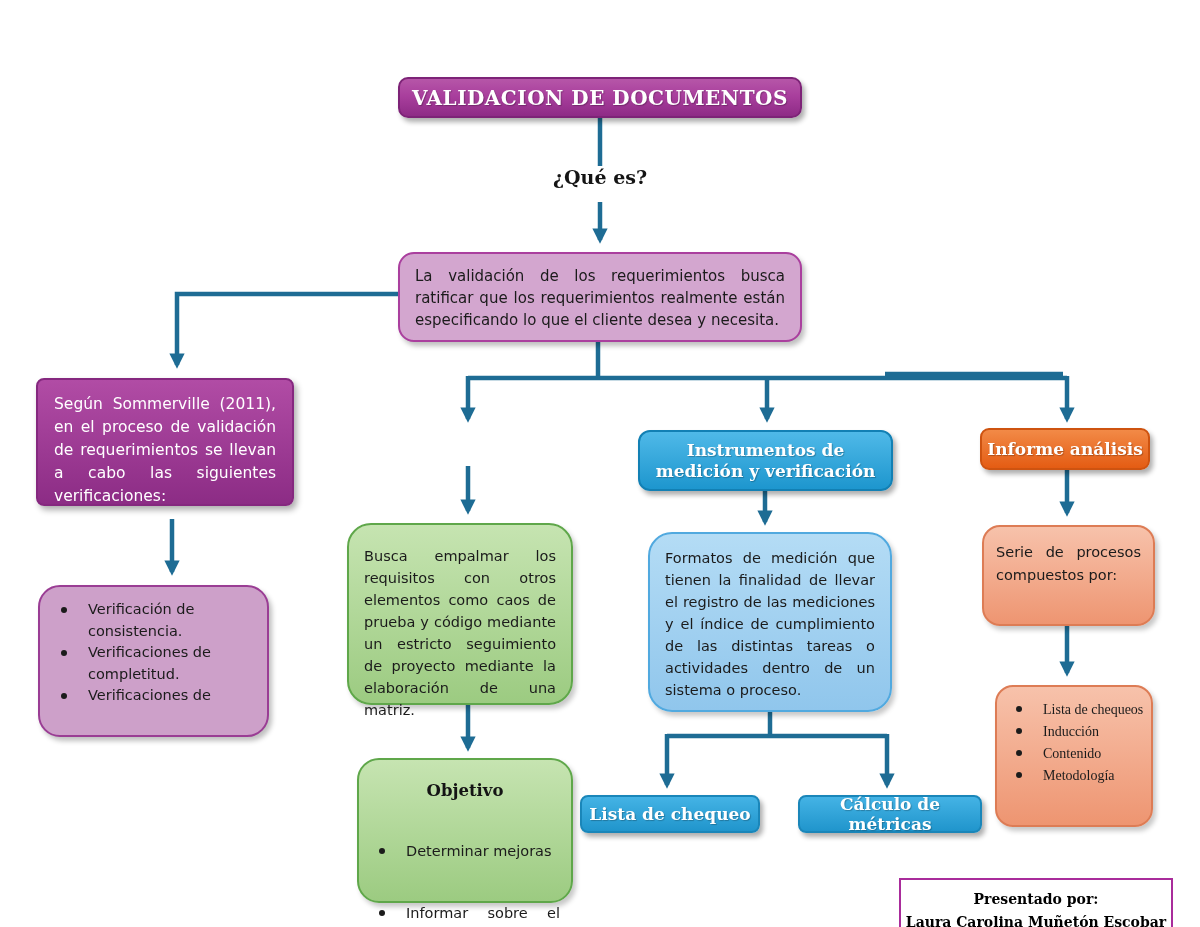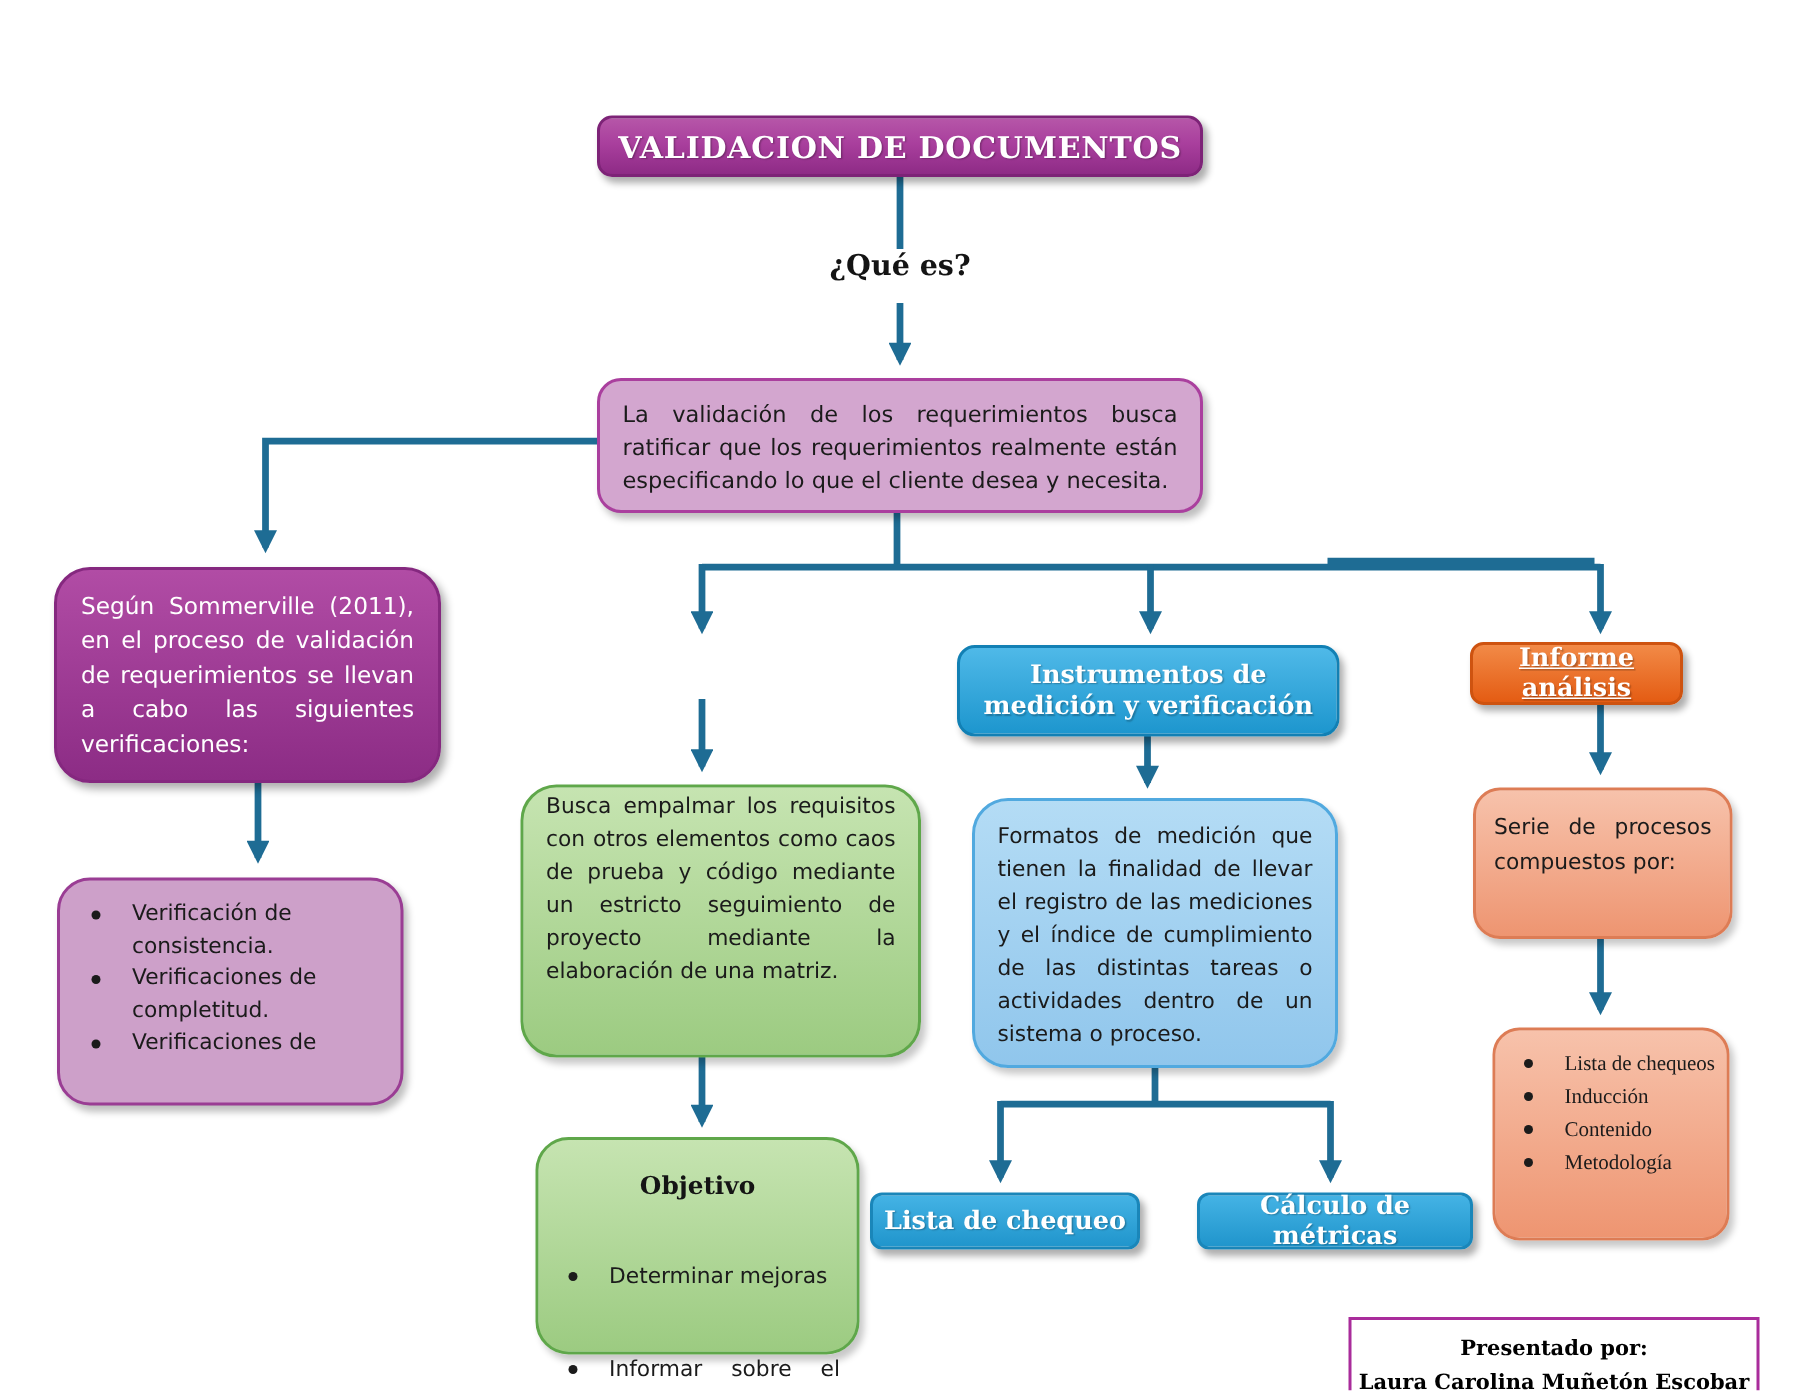--- a/index.html
+++ b/index.html
@@ -23,41 +23,41 @@
     background:linear-gradient(180deg,#B656A8 0%,#A93F9D 45%,#8E2B86 100%);
     border:2px solid #7D2377; font-size:20px; letter-spacing:.5px; }
 
   .question { left:510px; top:166px; width:180px; height:30px; text-align:center;
     font-size:19px; color:#141414; }
 
   .definition-box { left:398px; top:252px; width:404px; height:90px; border-radius:16px;
     background:#D3A6CF; border:2.5px solid #AA3F9E; padding:11px 15px;
     font-size:15px; line-height:22px; box-shadow:3px 4px 5px rgba(0,0,0,.25); }
 
-  .sommerville-box { left:36px; top:378px; width:258px; height:144px; border-radius:24px;
+  .sommerville-box { left:36px; top:378px; width:258px; height:128px; border-radius:8px;
     background:linear-gradient(180deg,#B14CA5 0%,#8C2C85 100%); border:2px solid #85287F;
     color:#ffffff; padding:13px 16px; font-size:15.5px; line-height:23px;
     text-align:justify; box-shadow:3px 4px 6px rgba(0,0,0,.32); }
 
   .verif-box { left:38px; top:585px; width:231px; height:152px; border-radius:22px;
     background:#CDA0C9; border:2.5px solid #9A3D94; padding:12px 8px 10px 12px;
     box-shadow:3px 4px 5px rgba(0,0,0,.25); }
 
   ul.blist { margin:0; padding:0; list-style:none; }
   ul.blist li { position:relative; padding-left:36px; color:#1b1b1b; }
   ul.blist li::before { content:""; position:absolute; left:9px; top:.52em;
     width:6px; height:6px; border-radius:50%; background:#1b1b1b; }
   .verif-box li { font-size:14.5px; line-height:21.5px; }
 
   .green-hdr { left:368px; top:430px; width:199px; height:37px; border-radius:9px;
     background:linear-gradient(180deg,#5FC04B 0%,#3C9E2C 100%); border:2px solid #2F8F20;
     font-size:17.5px; }
-  .green-desc { left:347px; top:523px; width:267px; height:182px; border-radius:24px;
+  .green-desc { left:347px; top:523px; width:226px; height:182px; border-radius:24px;
     background:linear-gradient(180deg,#C6E4B1 0%,#9CCB81 100%); border:2.5px solid #5FA74A;
-    padding:2px 15px; font-size:14.5px; line-height:22px;
+    padding:20px 15px; font-size:14.5px; line-height:22px;
     box-shadow:3px 4px 5px rgba(0,0,0,.22); }
   .objetivo-box { left:357px; top:758px; width:216px; height:145px; border-radius:22px;
     background:linear-gradient(180deg,#C6E4B1 0%,#9CCB81 100%); border:2.5px solid #5FA74A;
     padding:9px 11px; box-shadow:3px 4px 5px rgba(0,0,0,.22); }
   .objetivo-title { text-align:center; font-size:16.5px; color:#141414; margin:12px 0 6px 0; }
   .objetivo-box li { font-size:14.5px; line-height:22px; text-align:justify; }
   .objetivo-box li { padding-left:32px;margin-top:40px; }
   .objetivo-box li::before { left:7px; }
 
   .blue-hdr { left:638px; top:430px; width:255px; height:61px; border-radius:12px;
@@ -66,23 +66,23 @@
   .blue-desc { left:648px; top:532px; width:244px; height:180px; border-radius:24px;
     background:linear-gradient(180deg,#B4DCF5 0%,#90C6EC 100%); border:2.5px solid #51A9DF;
     padding:13px 15px; font-size:14.5px; line-height:22px;
     box-shadow:3px 4px 5px rgba(0,0,0,.22); }
   .blue-small { border-radius:8px;
     background:linear-gradient(180deg,#44B3E5 0%,#2095CC 100%); border:2px solid #1A86B9;
     font-size:17px; }
   .lista-box { left:580px; top:795px; width:180px; height:38px; }
   .calculo-box { left:798px; top:795px; width:184px; height:38px; }
 
-  .orange-hdr { left:980px; top:428px; width:142px; height:42px; border-radius:9px;
+  .orange-hdr { left:980px; top:428px; width:170px; height:42px; border-radius:9px;
     background:linear-gradient(180deg,#F28A47 0%,#E45C13 100%); border:2px solid #CE5310;
-    font-size:17px;text-decoration:underline; }
+    font-size:17px; }
   .orange-desc { left:982px; top:525px; width:173px; height:101px; border-radius:18px;
     background:linear-gradient(180deg,#F7C2AB 0%,#EE9571 100%); border:2.5px solid #DD7C55;
     padding:14px 12px; font-size:14.5px; line-height:23px;
     box-shadow:3px 4px 5px rgba(0,0,0,.22); }
   .orange-list { left:995px; top:685px; width:158px; height:142px; border-radius:18px;
     background:linear-gradient(180deg,#F7C2AB 0%,#EE9571 100%); border:2.5px solid #DD7C55;
     padding:12px 6px 10px 10px; box-shadow:3px 4px 5px rgba(0,0,0,.22);font-family:Liberation Serif, serif; }
   .orange-list li { font-size:14px; line-height:22px; text-align:justify; padding-left:30px; }
   .orange-list li::before { left:6px; }
 

